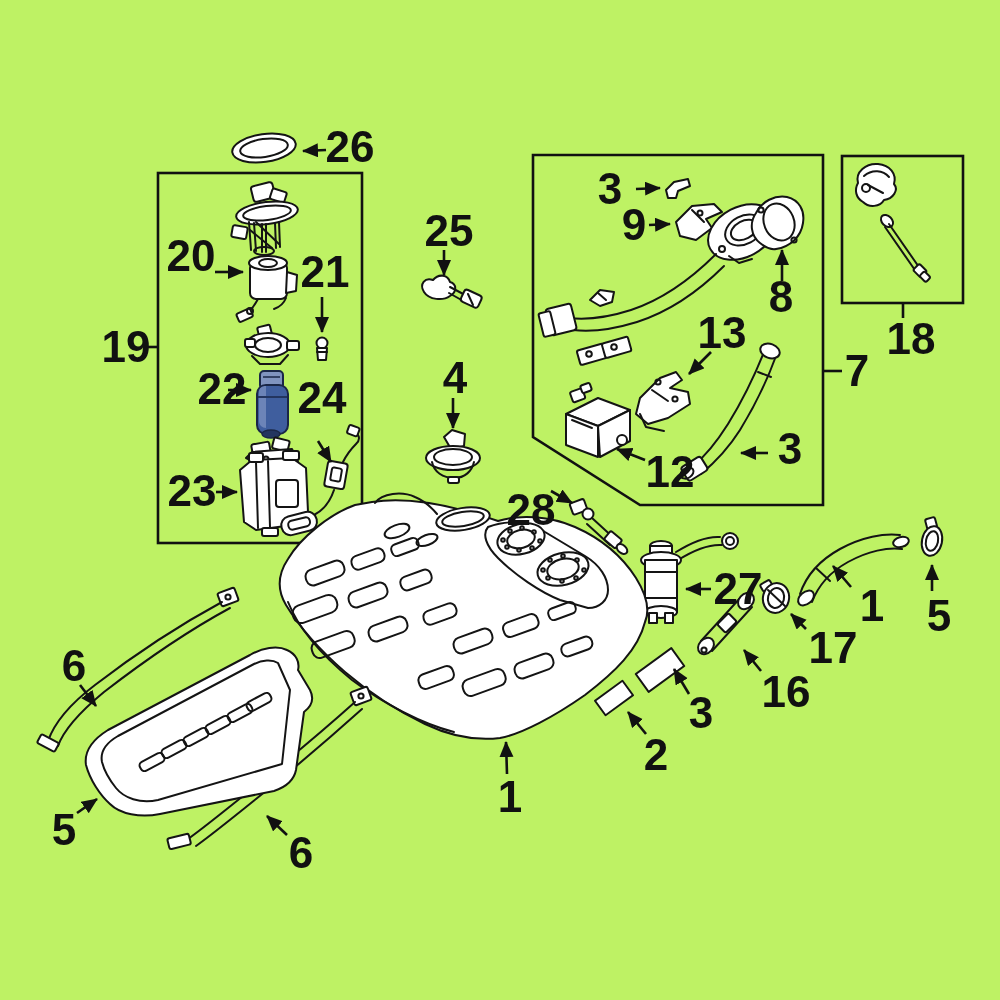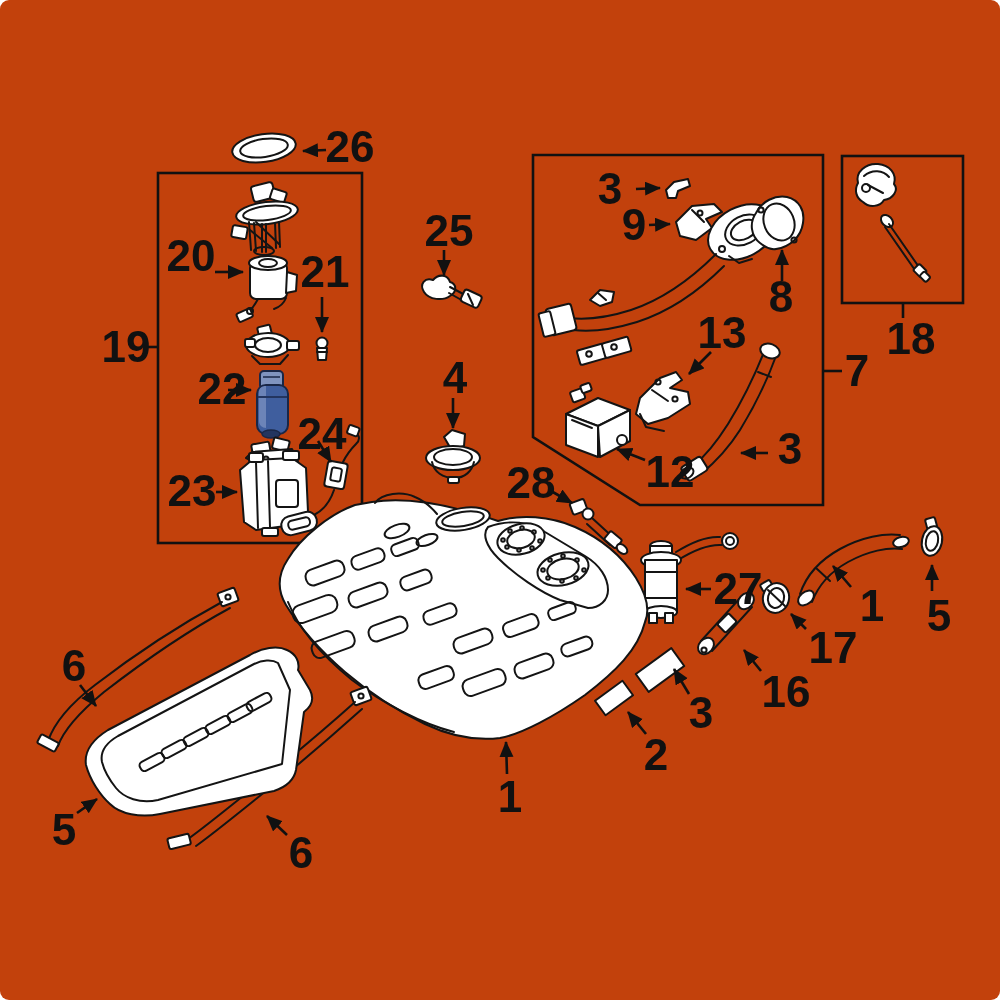--- a/index.html
+++ b/index.html
@@ -1,18 +1,18 @@
 <!DOCTYPE html>
 <html><head>
 <meta charset="utf-8">
 <style>
   html,body{margin:0;padding:0;background:#fff;}
   .stage{
-    position:relative;width:1000px;height:1000px;background:#c2410c;
-    font-family:"Liberation Sans",sans-serif;overflow:hidden;border-radius:9px;
+    position:relative;width:1000px;height:1000px;background:#bef264;
+    font-family:"Liberation Sans",sans-serif;overflow:hidden;
   }
   .art-svg{position:absolute;left:0;top:0;width:1000px;height:1000px;}
   .callout{
     position:absolute;transform:translate(-50%,-50%);
     font-family:"Liberation Sans",sans-serif;
     font-size:44px;font-weight:700;color:#111;line-height:1;
     white-space:nowrap;user-select:none;
   }
   .ln{stroke:#141414;fill:none;stroke-width:2;stroke-linecap:round;stroke-linejoin:round;}
   .lnf{stroke:#141414;fill:#ffffff;stroke-width:2;stroke-linejoin:round;}
@@ -388,33 +388,33 @@
     <line class="arrow" x1="77" y1="813" x2="97" y2="799" marker-end="url(#ah)"></line>
     <line class="arrow" x1="287" y1="835" x2="267" y2="816" marker-end="url(#ah)"></line>
   </g>
 </svg>
 
 <div class="callout" style="left:350px;top:147px">26</div>
 <div class="callout" style="left:126px;top:347px">19</div>
 <div class="callout" style="left:191px;top:256px">20</div>
 <div class="callout" style="left:325px;top:272px">21</div>
 <div class="callout" style="left:222px;top:389px">22</div>
-<div class="callout" style="left:322px;top:434px">24</div>
+<div class="callout" style="left:322px;top:398px">24</div>
 <div class="callout" style="left:192px;top:491px">23</div>
 <div class="callout" style="left:449px;top:231px">25</div>
 <div class="callout" style="left:455px;top:378px">4</div>
 <div class="callout" style="left:610px;top:189px">3</div>
 <div class="callout" style="left:634px;top:225px">9</div>
 <div class="callout" style="left:781px;top:297px">8</div>
 <div class="callout" style="left:722px;top:333px">13</div>
 <div class="callout" style="left:670px;top:472px">12</div>
 <div class="callout" style="left:790px;top:449px">3</div>
 <div class="callout" style="left:857px;top:371px">7</div>
 <div class="callout" style="left:911px;top:339px">18</div>
-<div class="callout" style="left:531px;top:483px">28</div>
+<div class="callout" style="left:531px;top:510px">28</div>
 <div class="callout" style="left:738px;top:589px">27</div>
 <div class="callout" style="left:833px;top:648px">17</div>
 <div class="callout" style="left:786px;top:692px">16</div>
 <div class="callout" style="left:872px;top:606px">1</div>
 <div class="callout" style="left:939px;top:616px">5</div>
 <div class="callout" style="left:701px;top:713px">3</div>
 <div class="callout" style="left:656px;top:755px">2</div>
 <div class="callout" style="left:510px;top:797px">1</div>
 <div class="callout" style="left:74px;top:666px">6</div>
 <div class="callout" style="left:64px;top:830px">5</div>

